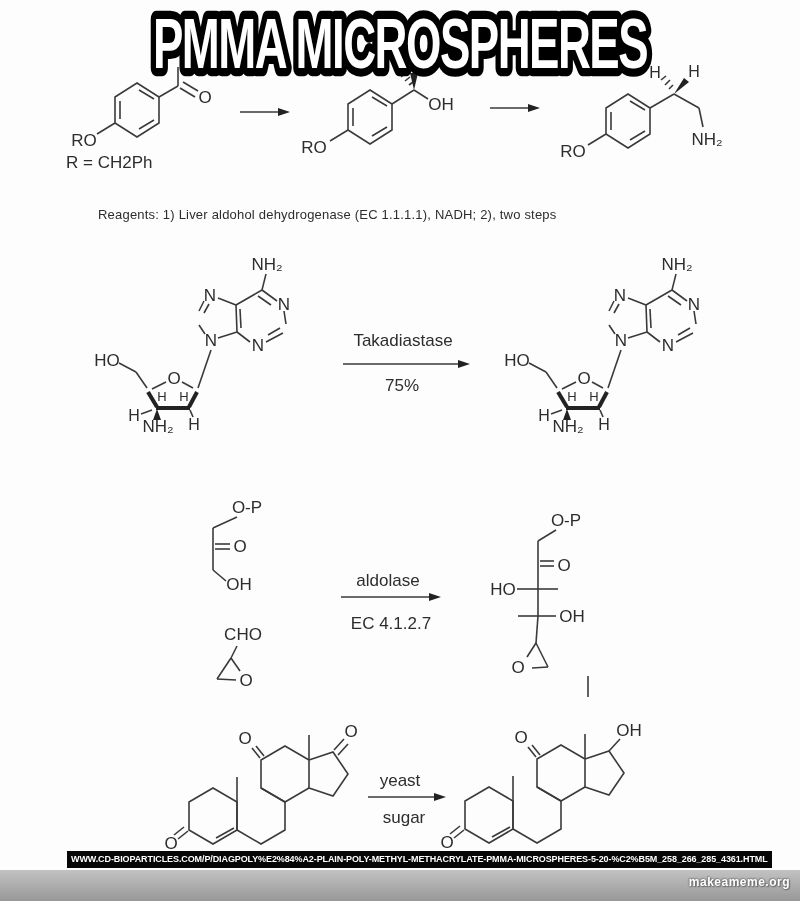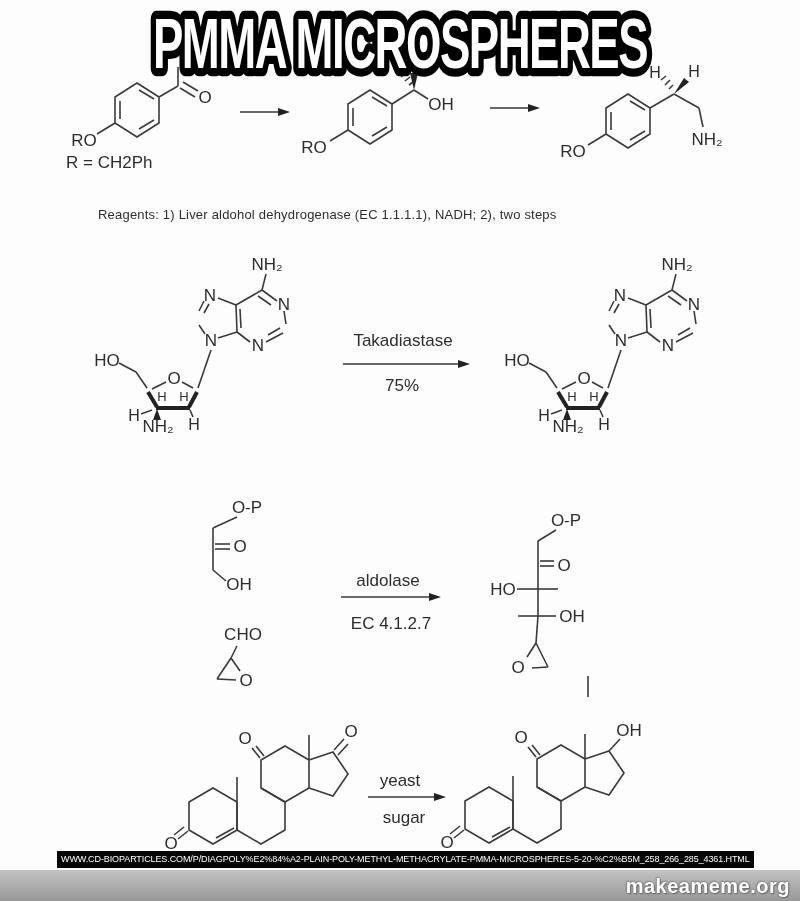--- a/index.html
+++ b/index.html
@@ -3,27 +3,27 @@
 <meta charset="utf-8">
 <style>
   html,body{margin:0;padding:0;background:#e8e8e8;}
   .stage{position:relative;width:800px;height:901px;background:#fdfdfd;overflow:hidden;
          font-family:"Liberation Sans",sans-serif;}
   .chem-svg{position:absolute;left:0;top:0;}
   .title-svg{position:absolute;left:0;top:0;}
   .txt{position:absolute;color:#2d2d2d;white-space:nowrap;}
   .r-def{left:66px;top:153px;font-size:17px;}
   .reagents{left:66px;top:207px;font-size:13px;letter-spacing:.2px;margin-left:32px;}
-  .url-bar{position:absolute;left:57px;top:851px;background:#060606;color:#ffffff;
-           font-size:9px;font-weight:normal;line-height:15px;padding:1px 4px;
+  .url-bar{position:absolute;left:67px;top:851px;background:#060606;color:#ffffff;
+           font-size:9px;font-weight:bold;line-height:15px;padding:1px 4px;
            letter-spacing:-.1px;white-space:nowrap;}
   .footer-strip{position:absolute;left:0;bottom:0;width:800px;height:31px;
                 background:linear-gradient(#c2c2c2,#989898);}
   .watermark{position:absolute;right:10px;top:5px;color:#ffffff;font-weight:bold;
-             font-size:20px;letter-spacing:.5px;
+             font-size:12px;letter-spacing:.5px;
              text-shadow:0 0 2px #6f6f6f,0 0 2px #6f6f6f,1px 1px 1px #6f6f6f,-1px -1px 1px #9f9f9f;}
   svg text{fill:#2d2d2d;font-family:"Liberation Sans",sans-serif;}
   .bond{stroke:#3a3a3a;stroke-width:1.6;fill:none;}
   .bondbold{stroke:#222;stroke-width:4;fill:none;}
   .wedge{fill:#222;stroke:none;}
   .al{font-size:16px;}
   .als{font-size:13px;}
   .rl{font-size:17px;}
 </style>
 </head>

